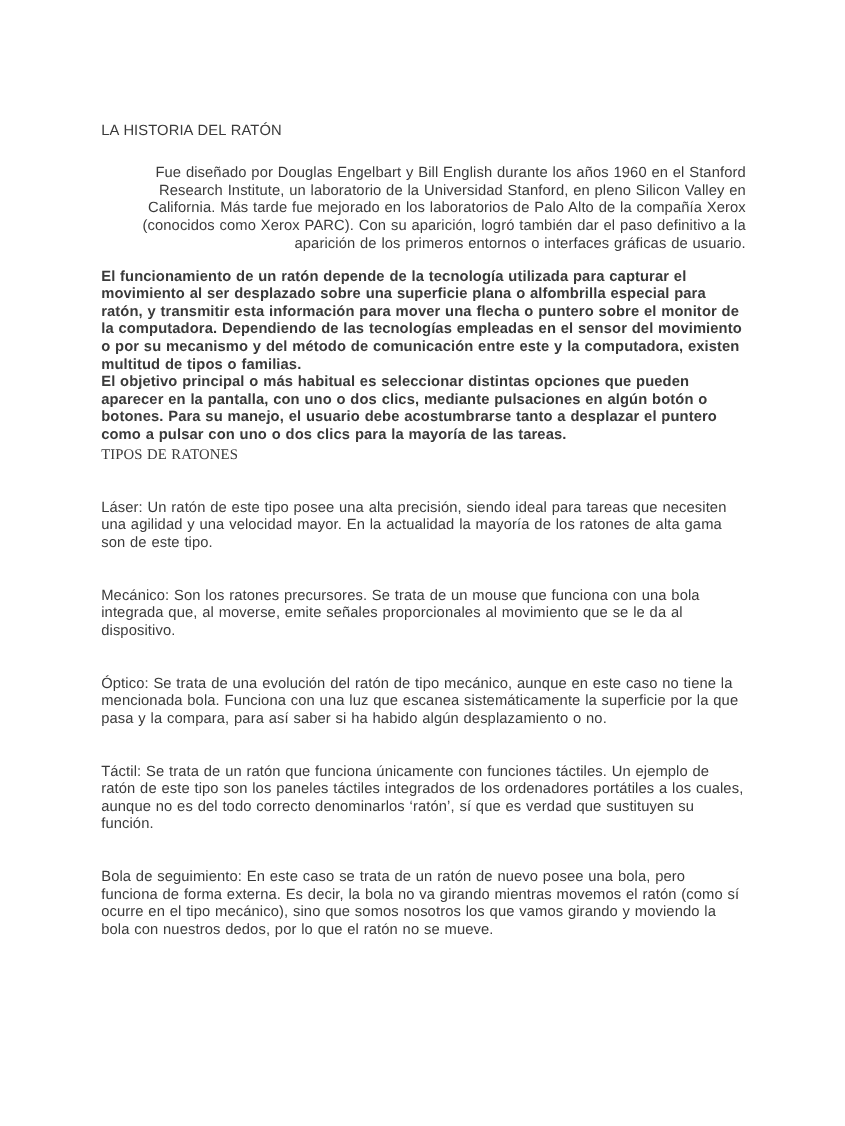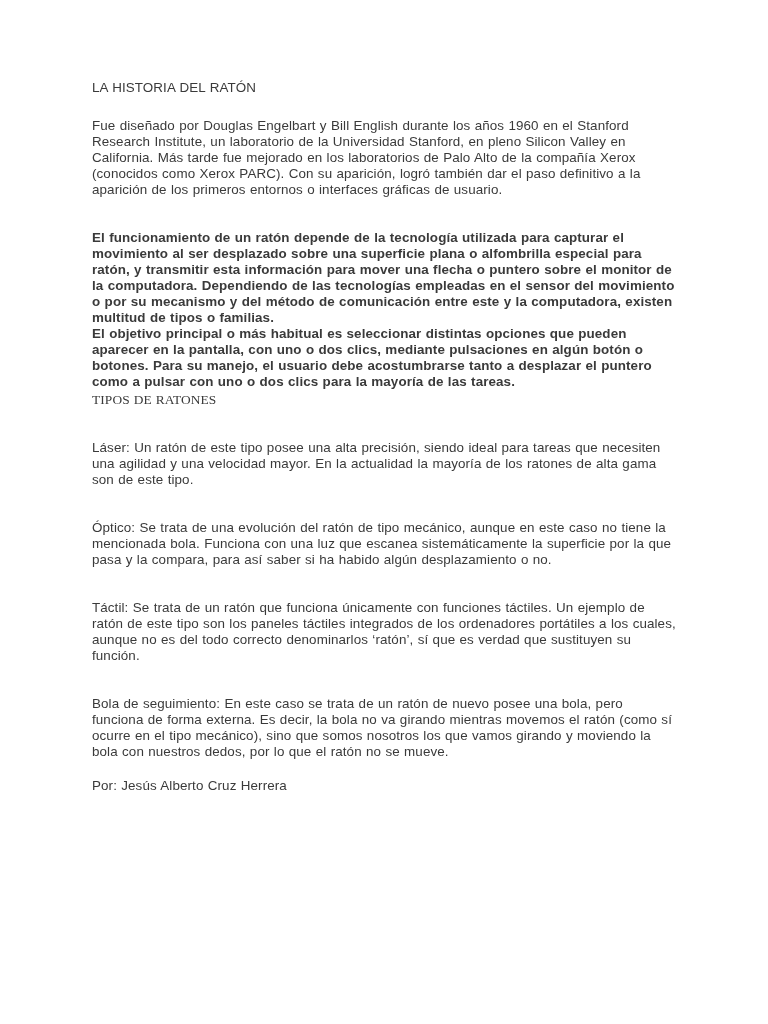--- a/index.html
+++ b/index.html
@@ -12,36 +12,37 @@
     height: 1024px;
     overflow: hidden;
     font-family: "Liberation Sans", "DejaVu Sans", sans-serif;
     color: #3a3a3a;
     -webkit-font-smoothing: antialiased;
   }
   .page {
     box-sizing: border-box;
     width: 768px;
     height: 1024px;
-    padding: 80px 90px 0 92px;
+    padding: 111px 90px 0 92px;
     background: #ffffff;
   }
   .line, .para {
     margin: 0;
     font-size: 13.4px;
     line-height: 16px;
     font-weight: 400;
     letter-spacing: 0.1px;
     word-spacing: 0.5px;
   }
   .title {
     margin-bottom: 22px;
   }
   .gap-xl {
-    margin-bottom: 32px;
+    margin-bottom: 14px;
+    text-align: right;
   }
   .gap-std {
     margin-bottom: 18px;
     margin-top: 32px;
   }
   .gap-none {
     margin-bottom: 0;
     font-weight: bold;
   }
   .heading {
@@ -63,22 +64,22 @@
   <p class="para gap-xl">Fue diseñado por Douglas Engelbart y Bill English durante los años 1960 en el Stanford Research Institute, un laboratorio de la Universidad Stanford, en pleno Silicon Valley en California. Más tarde fue mejorado en los laboratorios de Palo Alto de la compañía Xerox (conocidos como Xerox PARC). Con su aparición, logró también dar el paso definitivo a la aparición de los primeros entornos o interfaces gráficas de usuario.</p>
 
   <p class="para gap-none">El funcionamiento de un ratón depende de la tecnología utilizada para capturar el movimiento al ser desplazado sobre una superficie plana o alfombrilla especial para ratón, y transmitir esta información para mover una flecha o puntero sobre el monitor de la computadora. Dependiendo de las tecnologías empleadas en el sensor del movimiento o por su mecanismo y del método de comunicación entre este y la computadora, existen multitud de tipos o familias.</p>
 
   <p class="para gap-none">El objetivo principal o más habitual es seleccionar distintas opciones que pueden aparecer en la pantalla, con uno o dos clics, mediante pulsaciones en algún botón o botones. Para su manejo, el usuario debe acostumbrarse tanto a desplazar el puntero como a pulsar con uno o dos clics para la mayoría de las tareas.</p>
 
   <p class="line heading">TIPOS DE RATONES</p>
 
   <p class="para gap-std">Láser: Un ratón de este tipo posee una alta precisión, siendo ideal para tareas que necesiten una agilidad y una velocidad mayor. En la actualidad la mayoría de los ratones de alta gama son de este tipo.</p>
 
+  <p class="para gap-std">Mecánico: Son los ratones precursores. Se trata de un mouse que funciona con una bola integrada que, al moverse, emite señales proporcionales al movimiento que se le da al dispositivo.</p>
 
   <p class="para gap-std">Óptico: Se trata de una evolución del ratón de tipo mecánico, aunque en este caso no tiene la mencionada bola. Funciona con una luz que escanea sistemáticamente la superficie por la que pasa y la compara, para así saber si ha habido algún desplazamiento o no.</p>
 
   <p class="para gap-std">Táctil: Se trata de un ratón que funciona únicamente con funciones táctiles. Un ejemplo de ratón de este tipo son los paneles táctiles integrados de los ordenadores portátiles a los cuales, aunque no es del todo correcto denominarlos ‘ratón’, sí que es verdad que sustituyen su función.</p>
 
   <p class="para gap-std">Bola de seguimiento: En este caso se trata de un ratón de nuevo posee una bola, pero funciona de forma externa. Es decir, la bola no va girando mientras movemos el ratón (como sí ocurre en el tipo mecánico), sino que somos nosotros los que vamos girando y moviendo la bola con nuestros dedos, por lo que el ratón no se mueve.</p>
 
-  <p class="line author">Por: Jesús Alberto Cruz Herrera</p>
 
 </div>
 
 </body></html>

